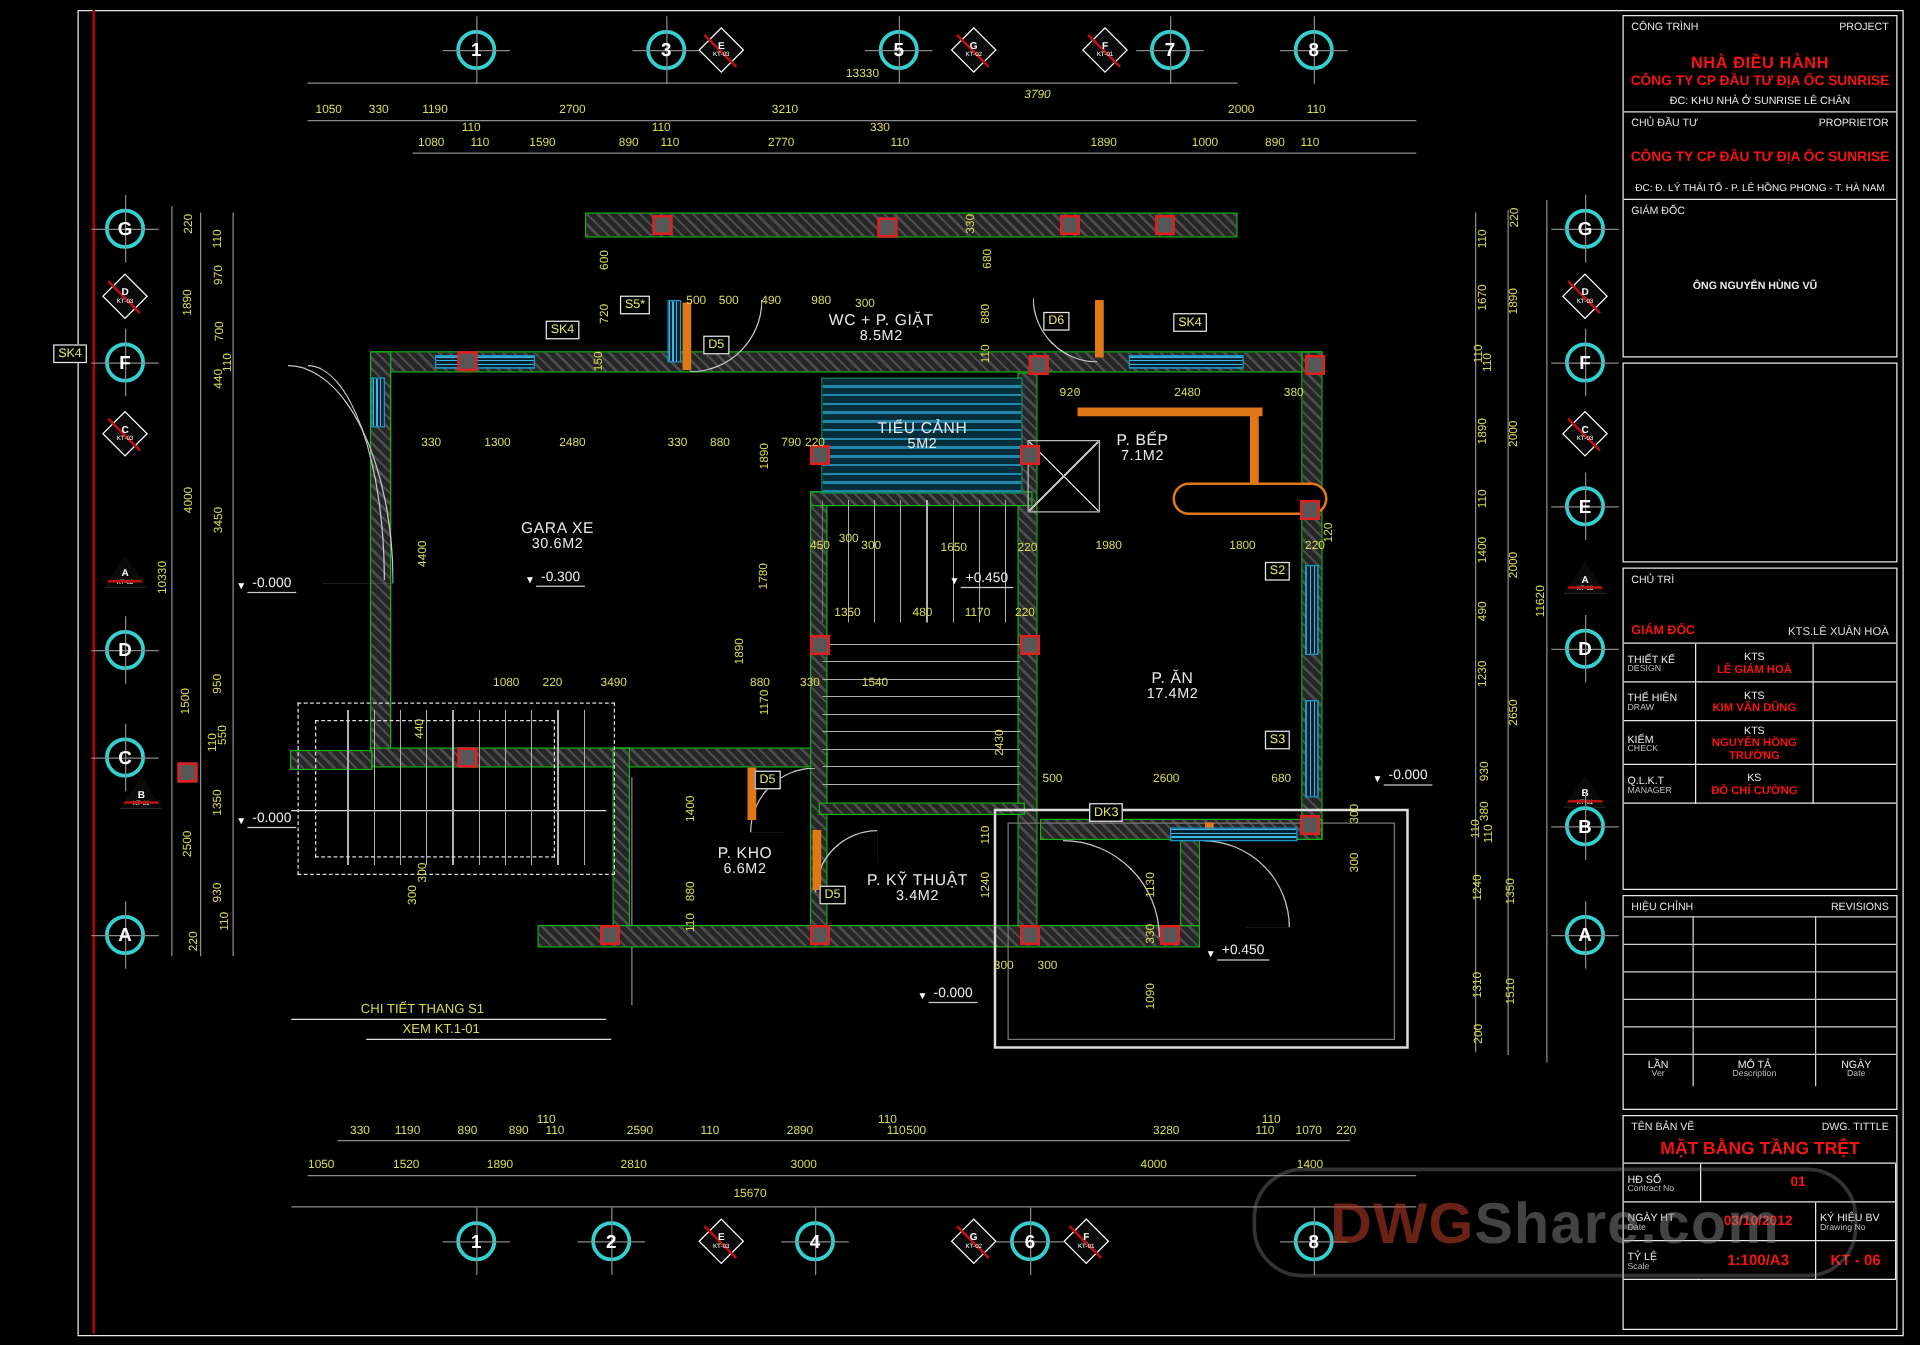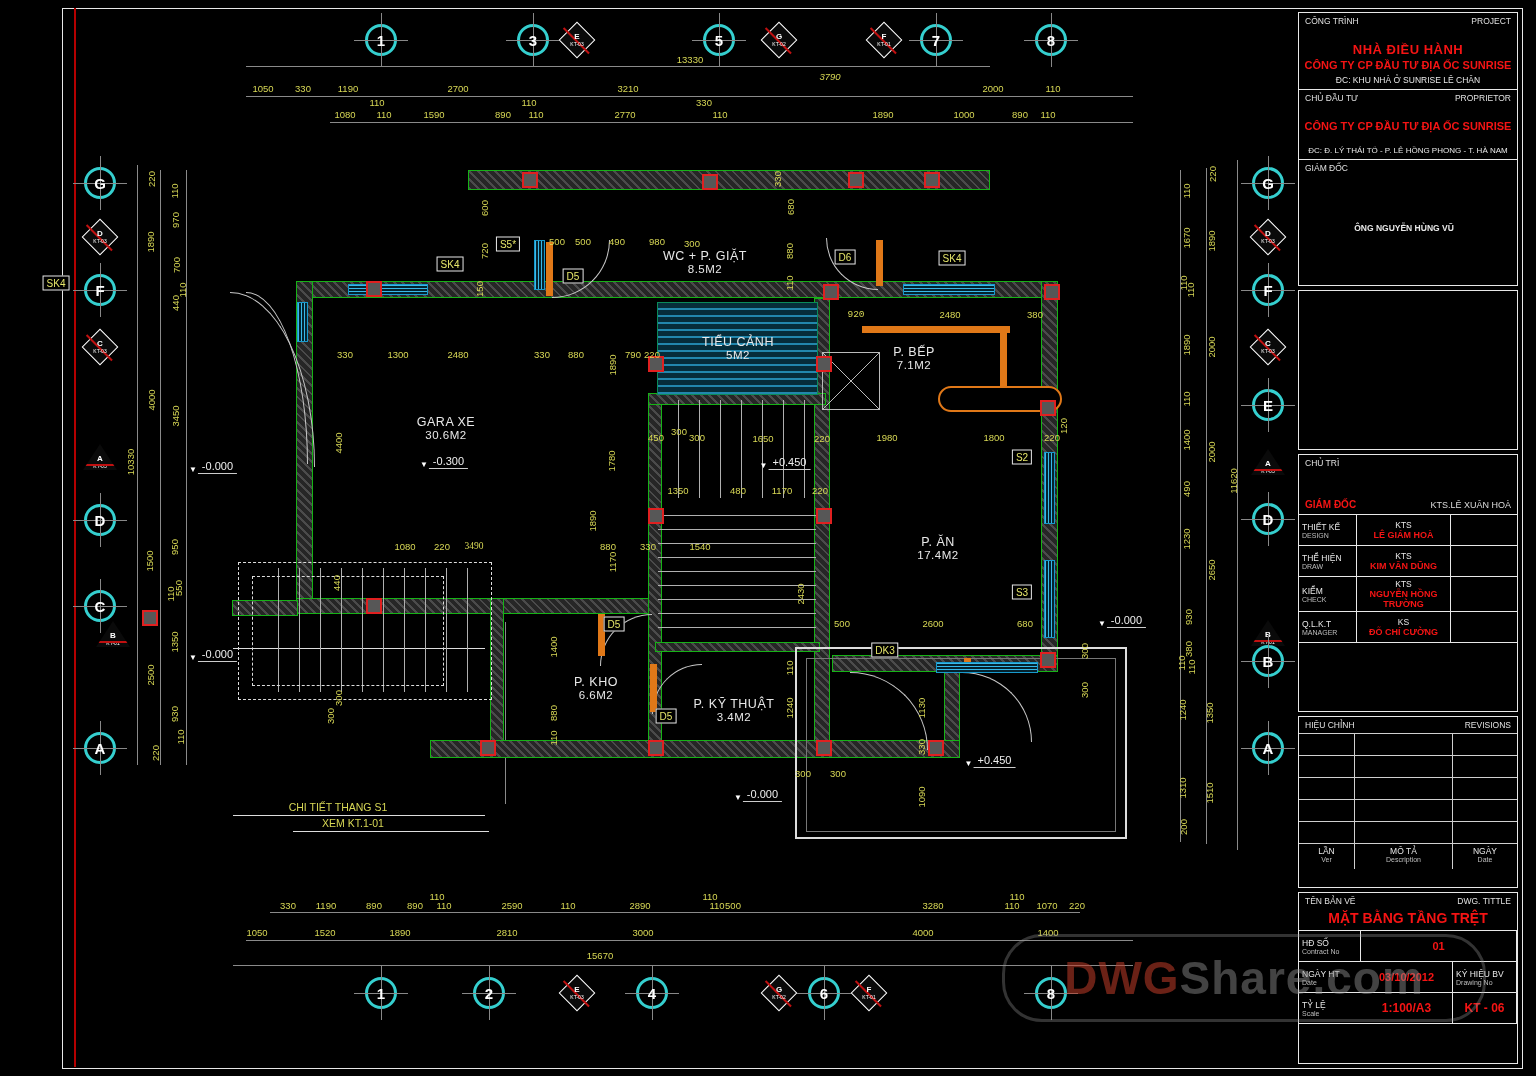--- a/index.html
+++ b/index.html
@@ -299,21 +299,21 @@
       <div class="dim" style="left: 887px; top: 437px;">1980</div>
       <div class="dim" style="left: 994px; top: 437px;">1800</div>
       <div class="dim" style="left: 1052px; top: 437px;">220</div>
       <div class="dim v" style="left: 1063px; top: 426px;">120</div>
       <div class="dim" style="left: 678px; top: 490px;">1350</div>
       <div class="dim" style="left: 738px; top: 490px;">480</div>
       <div class="dim" style="left: 782px; top: 490px;">1170</div>
       <div class="dim" style="left: 820px; top: 490px;">220</div>
       <div class="dim" style="left: 405px; top: 546px;">1080</div>
       <div class="dim" style="left: 442px; top: 546px;">220</div>
-      <div class="dim" style="left: 474px; top: 546px; font-family: Liberation Serif, serif;">3490</div>
+      <div class="dim" style="left: 491px; top: 546px;">3490</div>
       <div class="dim" style="left: 608px; top: 546px;">880</div>
       <div class="dim" style="left: 648px; top: 546px;">330</div>
       <div class="dim" style="left: 700px; top: 546px;">1540</div>
       <div class="dim v" style="left: 612px; top: 562px;">1170</div>
       <div class="dim v" style="left: 800px; top: 594px;">2430</div>
       <div class="dim v" style="left: 592px; top: 521px;">1890</div>
       <div class="dim v" style="left: 336px; top: 583px;">440</div>
       <div class="dim v" style="left: 338px; top: 698px;">300</div>
       <div class="dim v" style="left: 330px; top: 716px;">300</div>
       <div class="dim" style="left: 842px; top: 623px;">500</div>

